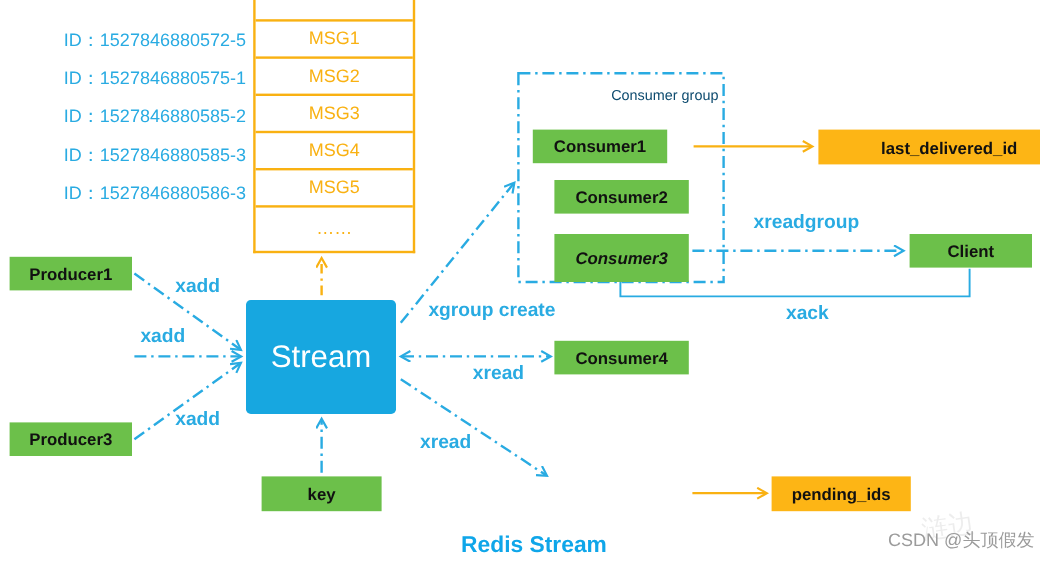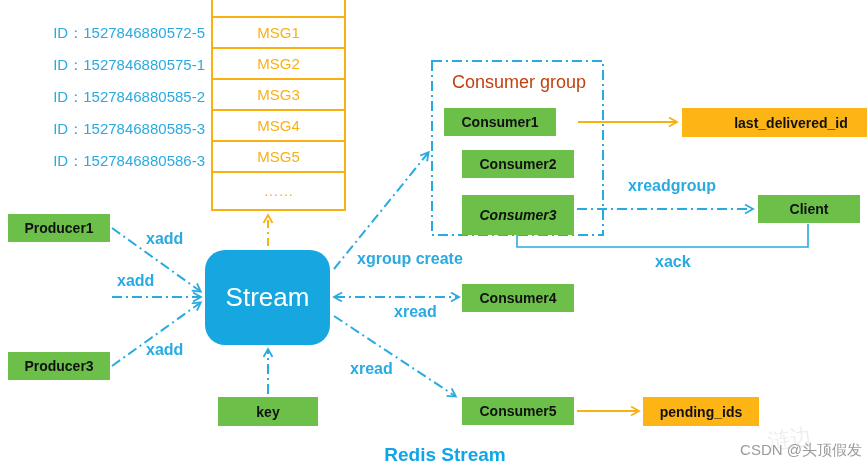--- a/index.html
+++ b/index.html
@@ -11,25 +11,25 @@
   svg.layer{position:absolute;left:0;top:0;width:867px;height:470px;pointer-events:none;}
   .green-box{
     background:#6CC04A;color:#111;font-weight:bold;font-size:14px;
     display:flex;align-items:center;justify-content:center;text-align:center;
   }
   .orange-box{
     background:#FDB515;color:#111;font-weight:bold;font-size:14px;
     display:flex;align-items:center;justify-content:center;text-align:center;
   }
   .stream-box{
-    background:#17A7E0;color:#fff;font-size:26px;border-radius:20px;
+    background:#17A7E0;color:#fff;font-size:26px;border-radius:4px;
     display:flex;align-items:center;justify-content:center;
   }
   .blue-label{color:#29ABE2;font-weight:bold;font-size:16px;white-space:nowrap;}
-  .group-label{color:#c2410c;font-size:18px;white-space:nowrap;}
+  .group-label{color:#0c4a6e;font-size:12px;white-space:nowrap;margin-left:36px;}
   .id-label{
     color:#29ABE2;font-weight:normal;font-size:15px;text-align:right;white-space:nowrap;
   }
   .stack{
     left:211px;top:0;width:135px;height:211px;
     border-left:2px solid #F9B112;border-right:2px solid #F9B112;border-bottom:2px solid #F9B112;
     box-sizing:border-box;
   }
   .stack-row{
     border-bottom:2px solid #F9B112;box-sizing:border-box;
@@ -107,21 +107,20 @@
   <div class="abs stream-box" style="left:205px;top:250px;width:125px;height:95px;">Stream</div>
 
   <div class="abs green-box" style="left:218px;top:397px;width:100px;height:29px;">key</div>
 
   <div class="abs group-label" style="left:452px;top:72px;width:132px;text-align:center;">Consumer group</div>
   <div class="abs green-box" style="left:444px;top:108px;width:112px;height:28px;">Consumer1</div>
   <div class="abs green-box" style="left:462px;top:150px;width:112px;height:28px;">Consumer2</div>
   <div class="abs green-box" style="left:462px;top:195px;width:112px;height:40px;font-style:italic;">Consumer3</div>
 
   <div class="abs green-box" style="left:462px;top:284px;width:112px;height:28px;">Consumer4</div>
-  <div class="abs green-box" style="left:462px;top:397px;width:112px;height:28px;">Consumer5</div>
 
   <div class="abs orange-box" style="left:682px;top:108px;width:156px;height:29px;padding-left:31px;">last_delivered_id</div>
   <div class="abs green-box" style="left:758px;top:195px;width:102px;height:28px;">Client</div>
   <div class="abs orange-box" style="left:643px;top:397px;width:116px;height:29px;">pending_ids</div>
 
   <div class="abs blue-label" style="left:357px;top:250px;">xgroup create</div>
   <div class="abs blue-label" style="left:394px;top:303px;">xread</div>
   <div class="abs blue-label" style="left:350px;top:360px;">xread</div>
   <div class="abs blue-label" style="left:628px;top:177px;">xreadgroup</div>
   <div class="abs blue-label" style="left:655px;top:253px;">xack</div>

